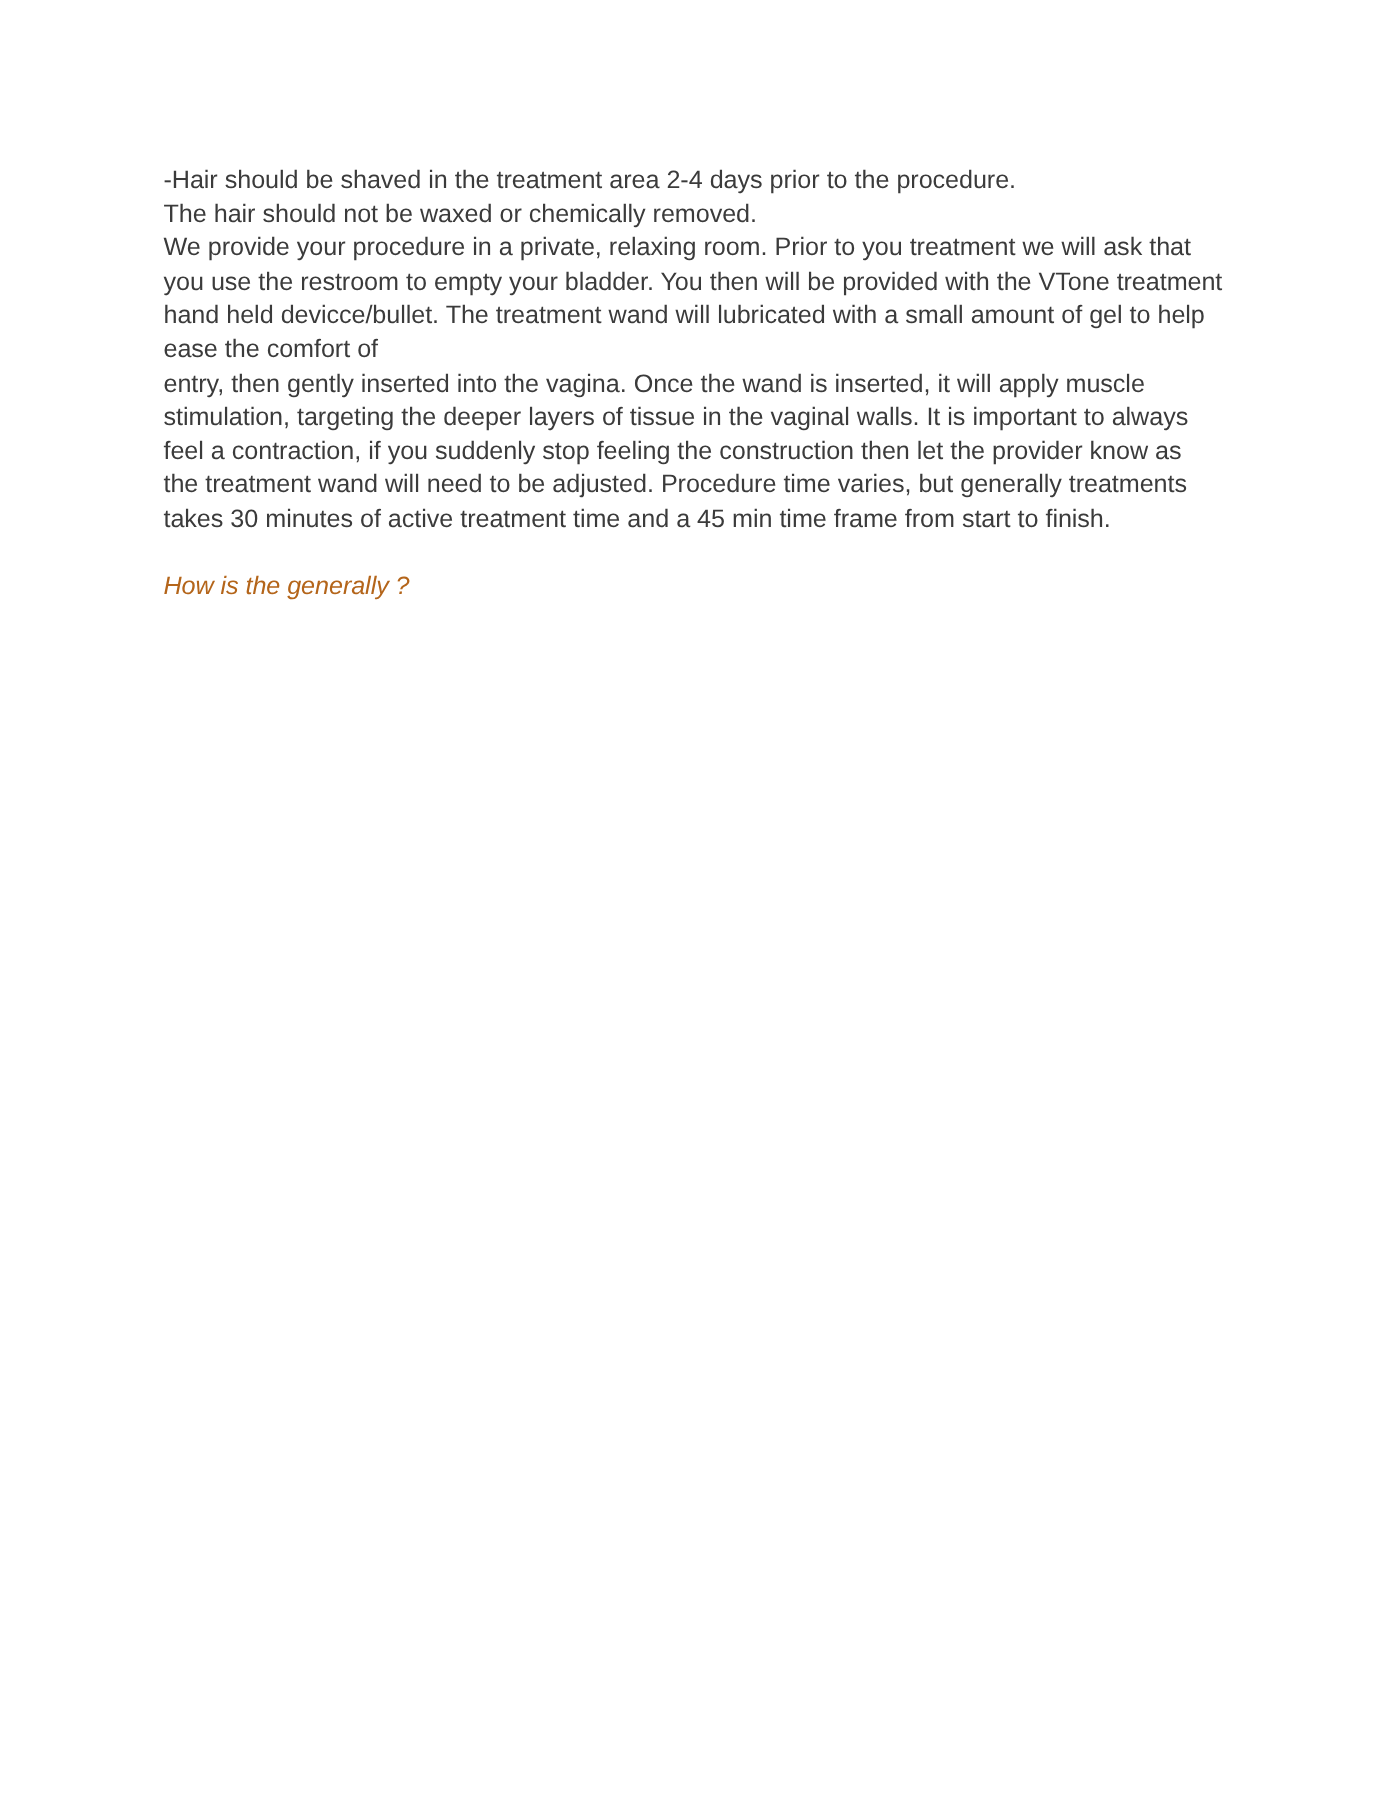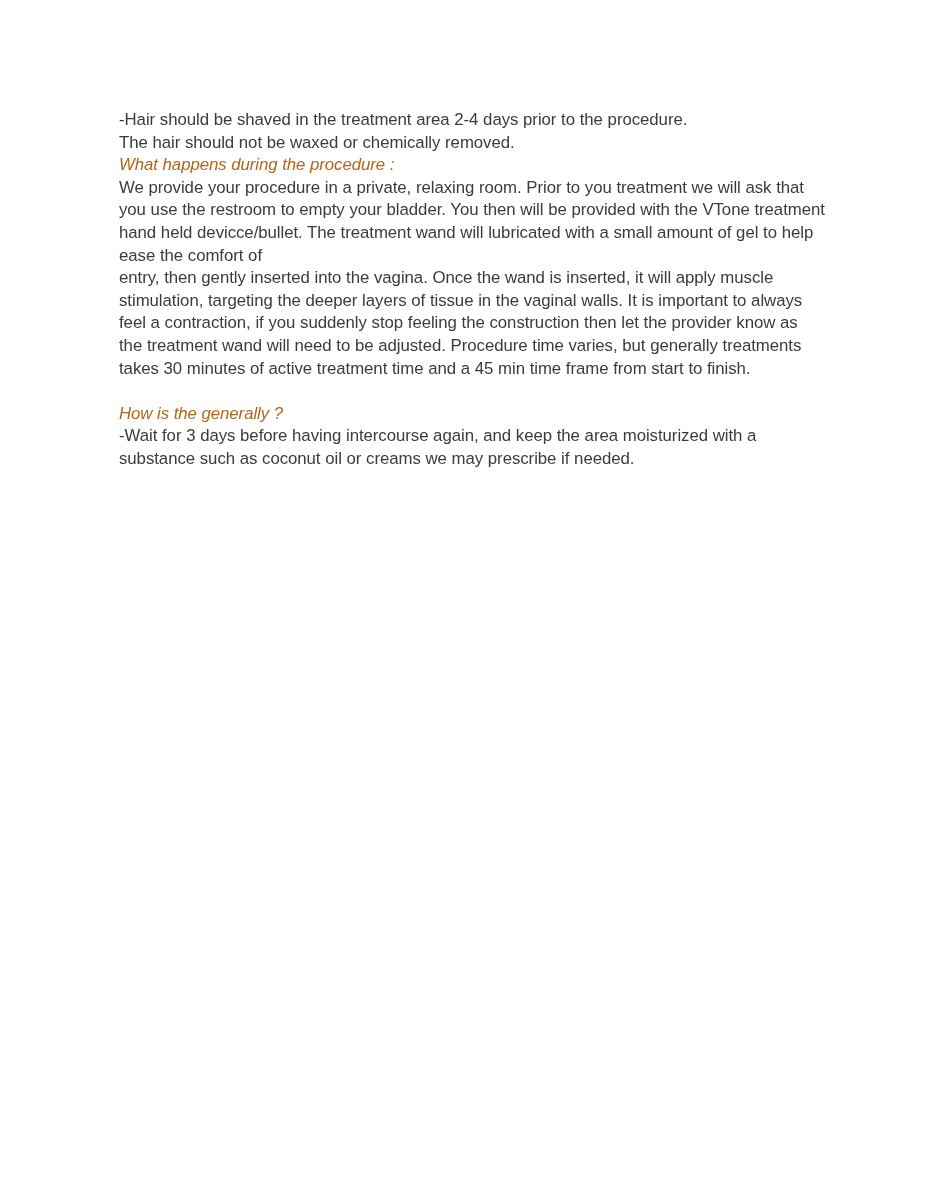--- a/index.html
+++ b/index.html
@@ -22,21 +22,21 @@
     position: absolute;
     left: 0;
     top: 0;
     width: 927px;
     height: 1200px;
     background: #ffffff;
   }
 
   .content {
     position: absolute;
-    left: 119px;
+    left: 109px;
     top: 109px;
     width: 706px;
   }
 
   .para {
     margin: 0;
     padding: 0;
     font-size: 16.8px;
     line-height: 22.6px;
     color: #3b3b3b;
@@ -73,27 +73,25 @@
 </head>
 <body>
 
 <div class="page">
   <div class="content">
 
     <p class="para">-Hair should be shaved in the treatment area 2-4 days prior to the procedure.</p>
 
     <p class="para">The hair should not be waxed or chemically removed.</p>
 
-    <h2 class="heading">What happens during the procedure :</h2>
 
     <p class="para body-wide">We provide your procedure in a private, relaxing room. Prior to you treatment we will ask that you use the restroom to empty your bladder. You then will be provided with the VTone treatment hand held devicce/bullet. The treatment wand will lubricated with a small amount of gel to help ease the comfort of</p>
 
     <p class="para body-wide">entry, then gently inserted into the vagina. Once the wand is inserted, it will apply muscle stimulation, targeting the deeper layers of tissue in the vaginal walls. It is important to always feel a contraction, if you suddenly stop feeling the construction then let the provider know as the treatment wand will need to be adjusted. Procedure time varies, but generally treatments takes 30 minutes of active treatment time and a 45 min time frame from start to finish.</p>
 
     <div class="spacer-line">&nbsp;</div>
 
     <h2 class="heading">How is the generally ?</h2>
 
 
-    <p class="para narrow">-Wait for 3 days before having intercourse again, and keep the area moisturized with a substance such as coconut oil or creams we may prescribe if needed.</p>
 
   </div>
 </div>
 
 </body></html>

